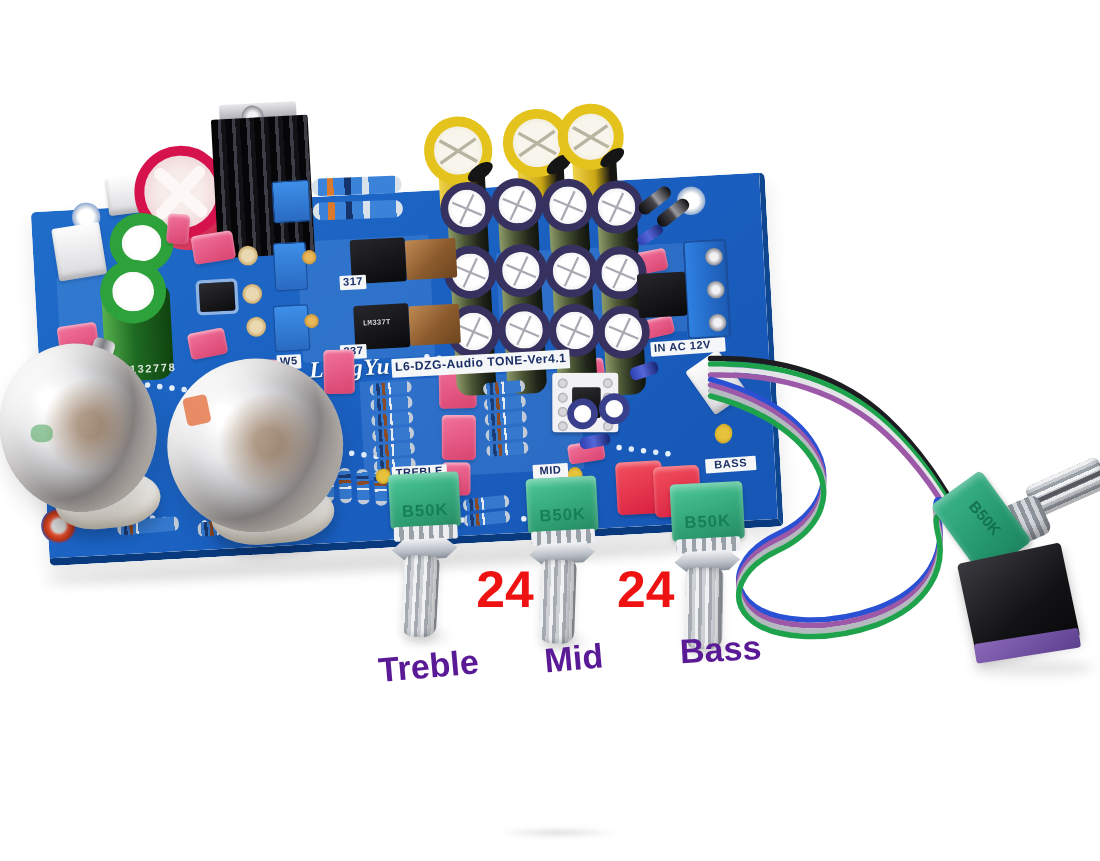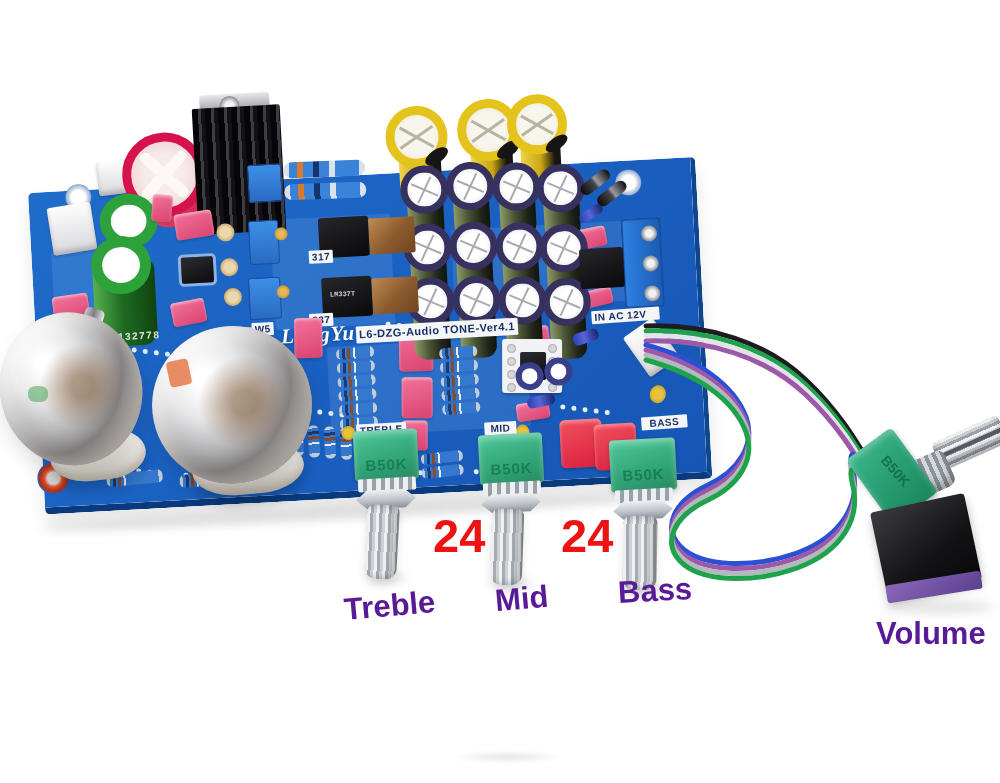--- a/index.html
+++ b/index.html
@@ -364,16 +364,15 @@
     <div class="c vpcb" style="left:22px;top:92px;width:96px;height:88px;transform:rotate(-12deg)"></div>
     <div class="c vedge" style="left:30px;top:168px;width:96px;height:18px;transform:rotate(-9deg)"></div>
   </div>
   <div class="c shadow" style="left:884px;top:600px;width:110px;height:14px"></div>
 
   <div class="c n24" style="left:433px;top:508px">24</div>
   <div class="c n24" style="left:561px;top:508px">24</div>
   <div class="c plab" style="left:344px;top:588px;transform:rotate(-5deg)">Treble</div>
   <div class="c plab" style="left:495px;top:581px;transform:rotate(-5deg)">Mid</div>
   <div class="c plab" style="left:618px;top:573px;transform:rotate(-3deg)">Bass</div>
-  <div class="c plab" style="left:876px;top:616px">Volume</div>
 
   <div class="c" style="left:450px;top:752px;width:115px;height:10px;background:radial-gradient(ellipse,rgba(140,140,140,.30),rgba(140,140,140,0) 70%);filter:blur(2px)"></div>
 </div>
 
 </body></html>

